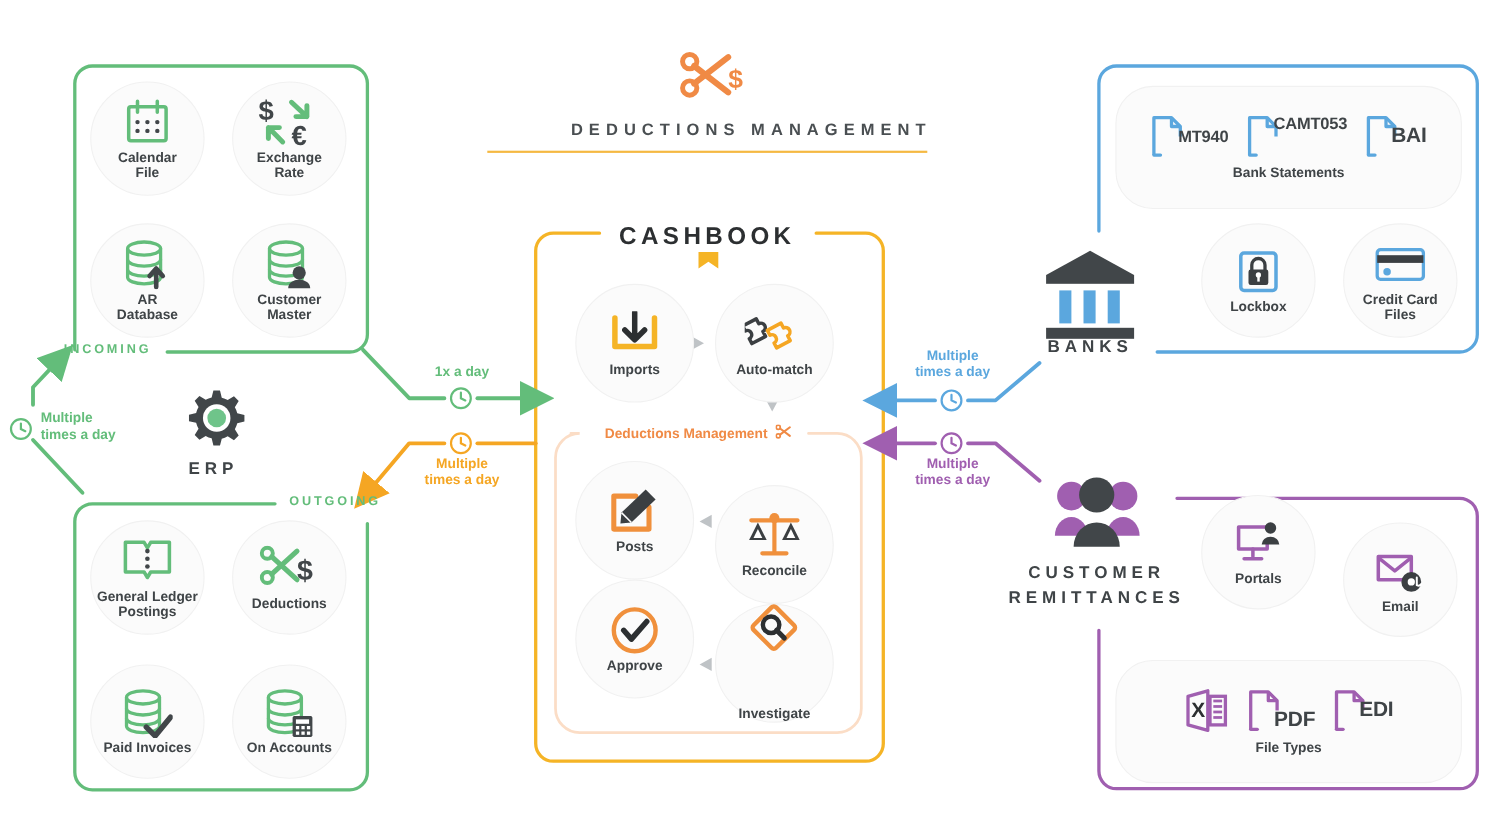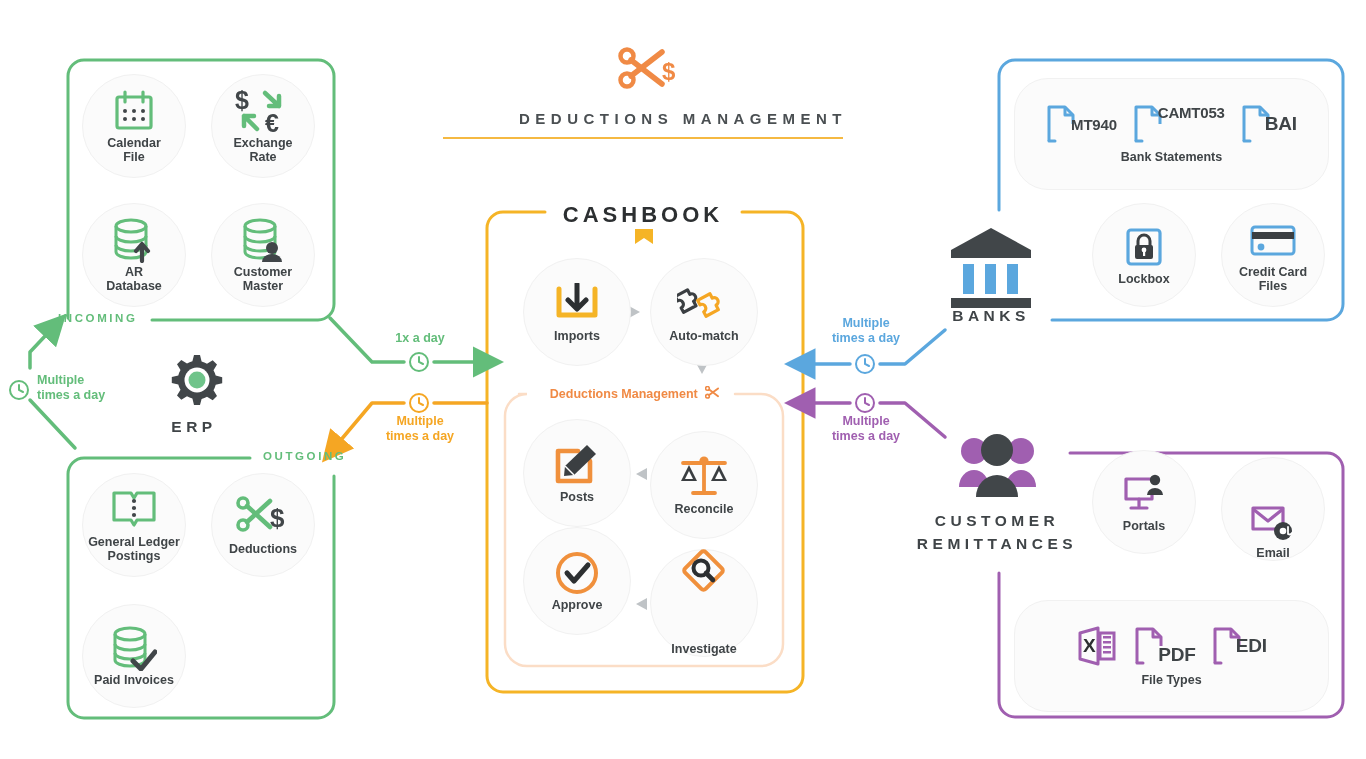--- a/index.html
+++ b/index.html
@@ -285,20 +285,42 @@
       <ellipse cx="19" cy="9" rx="15" ry="6"></ellipse>
             <path d="M4,9 L4,35 a15,6 0 0 0 30,0 L34,9"></path>
       <path d="M4,19 a15,6 0 0 0 30,0 M4,28 a15,6 0 0 0 30,0"></path>
           </g>
       <path d="M22,36 L30,44 L44,27" stroke="#414649" stroke-width="5" fill="none" stroke-linecap="round" stroke-linejoin="round"></path>
         </svg>
   </div>
   <div class="cap">Paid Invoices</div>
 </div>
 
+<div class="node" style="left:211px;top:604px;">
+  <div class="glyph">
+    <svg width="46" height="46" viewBox="0 0 46 46">
+          <g stroke="#63bd7a" stroke-width="3" fill="none">
+      <ellipse cx="19" cy="9" rx="15" ry="6"></ellipse>
+            <path d="M4,9 L4,35 a15,6 0 0 0 30,0 L34,9"></path>
+      <path d="M4,19 a15,6 0 0 0 30,0 M4,28 a15,6 0 0 0 30,0"></path>
+          </g>
+      <rect x="26" y="26" width="18" height="19" rx="1.6" fill="#414649"></rect>
+      <g fill="#ffffff">
+            <rect x="29" y="29" width="12" height="4"></rect>
+        <rect x="29" y="35" width="3" height="3"></rect>
+            <rect x="34" y="35" width="3" height="3"></rect>
+            <rect x="39" y="35" width="3" height="3"></rect>
+        <rect x="29" y="40" width="3" height="3"></rect>
+            <rect x="34" y="40" width="3" height="3"></rect>
+            <rect x="39" y="40" width="3" height="3"></rect>
+          </g>
+        </svg>
+  </div>
+  <div class="cap">On Accounts</div>
+</div>
 
 <div id="cb-title">CASHBOOK</div>
 <svg style="position:absolute;left:633px;top:229px;" width="22" height="16">
   <path d="M2,0 L20,0 L20,15 L11,9 L2,15 Z" fill="#f5b426"></path>
     </svg>
 
 <div class="node" style="left:523px;top:258px;width:106px;height:106px;">
   <div class="glyph">
     <svg width="48" height="42" viewBox="0 0 48 42">
       <path d="M6,6 L6,32 L42,32 L42,6" fill="none" stroke="#f5b426" stroke-width="5" stroke-linecap="round" stroke-linejoin="round"></path>
@@ -333,21 +355,21 @@
   <div class="glyph">
     <svg width="46" height="44" viewBox="0 0 46 44">
       <path d="M36,18 L36,38 L4,38 L4,8 L24,8" fill="none" stroke="#f0903c" stroke-width="4.6" stroke-linecap="round" stroke-linejoin="round"></path>
       <path d="M33,2 L42,11 L20,32 L10,33 L11,23 Z" fill="#3b3f42"></path>
       <path d="M11,23 L20,32" stroke="#ffffff" stroke-width="1.4"></path>
         </svg>
   </div>
   <div class="cap">Posts</div>
 </div>
 
-<div class="node" style="left:650px;top:431px;width:106px;height:106px;">
+<div class="node" style="left:650px;top:441px;width:106px;height:106px;">
   <div class="glyph">
     <svg width="52" height="44" viewBox="0 0 52 44">
       <path d="M5,8 L47,8 M26,8 L26,38 M15,38 L37,38" stroke="#f0903c" stroke-width="3.8" stroke-linecap="round"></path>
       <circle cx="26" cy="6" r="4.6" fill="#f0903c"></circle>
       <path d="M11,10 L19,26 L3,26 Z" fill="#3b3f42"></path>
       <path d="M41,10 L49,26 L33,26 Z" fill="#3b3f42"></path>
       <path d="M11,16 L15,24 L7,24 Z" fill="#ffffff"></path>
       <path d="M41,16 L45,24 L37,24 Z" fill="#ffffff"></path>
         </svg>
   </div>
@@ -441,21 +463,21 @@
     <svg width="44" height="42" viewBox="0 0 44 42">
       <path d="M30,6 L4,6 L4,26 L30,26 L30,21" fill="none" stroke="#a05fb0" stroke-width="3.2" stroke-linejoin="round"></path>
       <path d="M17,26 L17,33 M9,35 L25,35" stroke="#a05fb0" stroke-width="3.2" stroke-linecap="round"></path>
       <circle cx="33" cy="7" r="5.2" fill="#3b3f42"></circle>
       <path d="M25,22 a8,7 0 0 1 16,0 Z" fill="#3b3f42"></path>
         </svg>
   </div>
   <div class="cap">Portals</div>
 </div>
 
-<div class="node" style="left:1221px;top:457px;justify-content:flex-end;">
+<div class="node" style="left:1221px;top:475px;">
   <div class="glyph">
     <svg width="46" height="42" viewBox="0 0 46 42">
       <path d="M3,8 L33,8 L33,29 L3,29 Z" fill="none" stroke="#a05fb0" stroke-width="3.2" stroke-linejoin="round"></path>
       <path d="M3,9 L18,21 L33,9" fill="none" stroke="#a05fb0" stroke-width="3.2" stroke-linejoin="round"></path>
       <circle cx="33" cy="31" r="9" fill="#3b3f42"></circle>
       <circle cx="33" cy="31" r="3.3" fill="#ffffff"></circle>
       <path d="M38,27 L38,34 a3,3 0 0 0 4,-1" stroke="#ffffff" stroke-width="1.8" fill="none" stroke-linecap="round"></path>
         </svg>
   </div>
   <div class="cap">Email</div>

